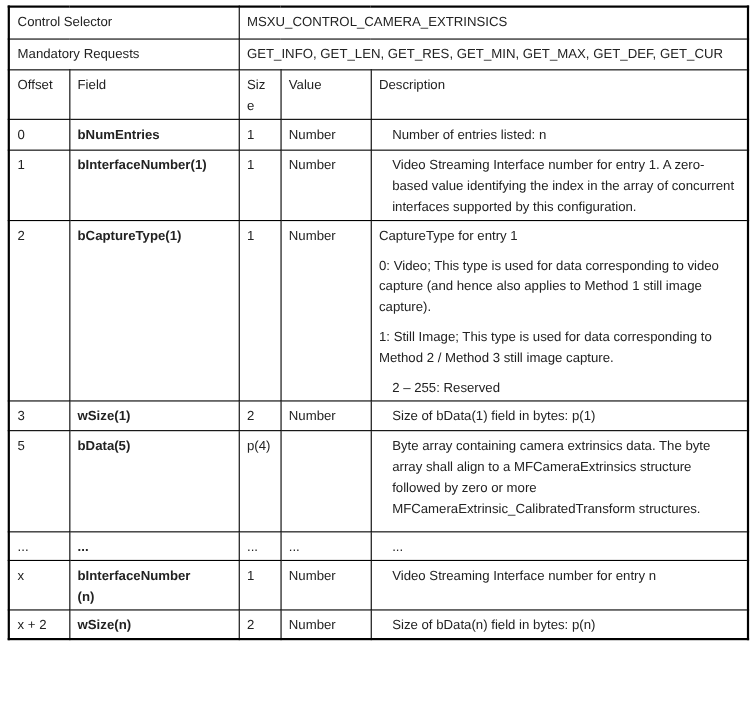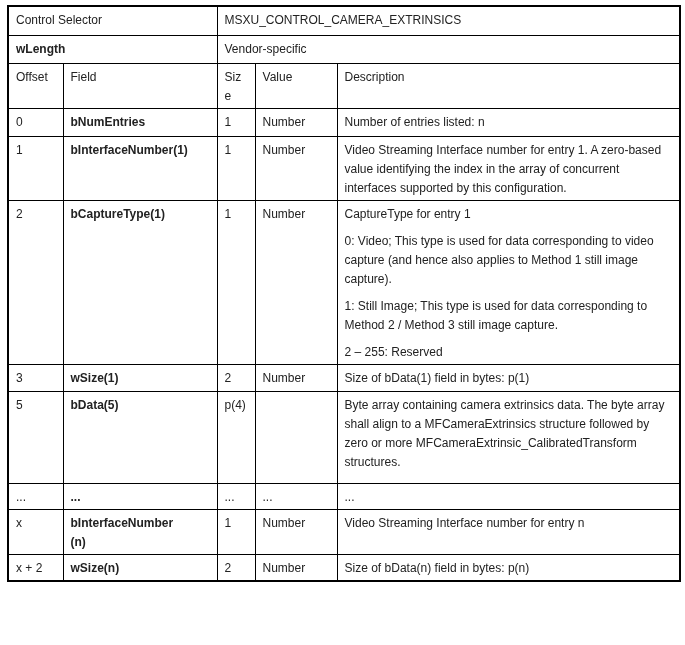--- a/index.html
+++ b/index.html
@@ -24,42 +24,42 @@
     vertical-align: top;
     padding: 4px 7px 2px 7px;
     font-size: 12px;
     line-height: 19px;
     overflow: hidden;
     word-wrap: break-word;
   }
   .cell-field, .bold { font-weight: bold; }
   .cell-field { white-space: pre-line; margin-left: 20px; }
   .para { margin: 0 0 8px 0; }
-  .para:last-child { margin-bottom: 0; }
+  .para:last-child { margin-bottom: 0; margin-left: 12px; }
 </style>
 </head>
 <body>
 
 <table class="spec-table">
   <colgroup>
     <col style="width:55px">
     <col style="width:154px">
     <col style="width:38px">
     <col style="width:82px">
     <col style="width:343px">
   </colgroup>
 
   <tbody>
       <tr style="height:29px">
     <td colspan="2">Control Selector</td>
     <td colspan="3">MSXU_CONTROL_CAMERA_EXTRINSICS</td>
   </tr>
   <tr style="height:28px">
-    <td colspan="2" class="bold">wLength</td>
-    <td colspan="3">Vendor-specific</td>
+    <td colspan="2">Mandatory Requests</td>
+    <td colspan="3">GET_INFO, GET_LEN, GET_RES, GET_MIN, GET_MAX, GET_DEF, GET_CUR</td>
   </tr>
 
   <tr style="height:29px">
     <td>Offset</td>
     <td>Field</td>
     <td>Size</td>
     <td>Value</td>
     <td>Description</td>
   </tr>
 

